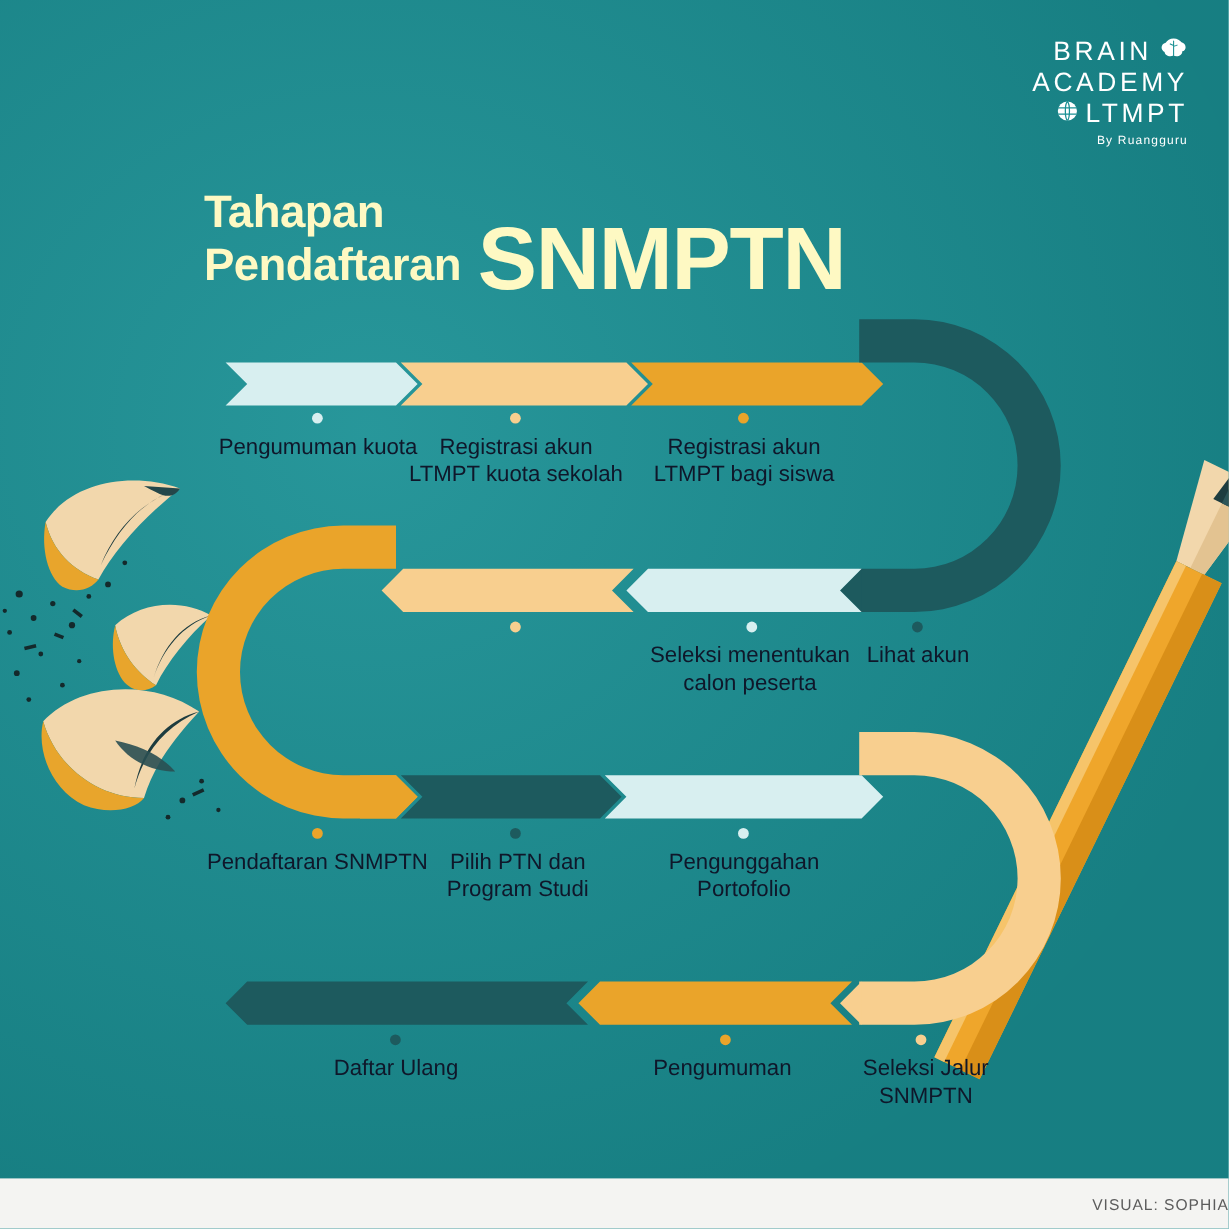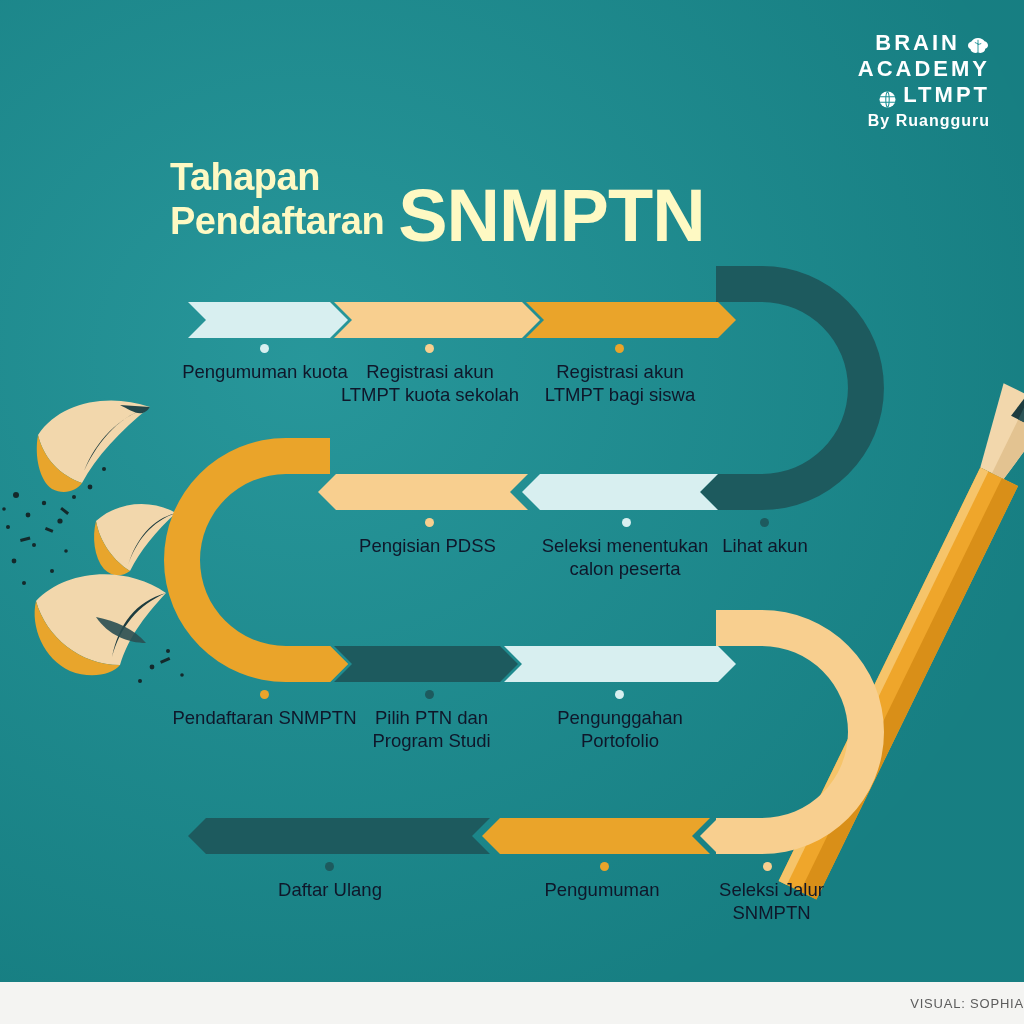--- a/index.html
+++ b/index.html
@@ -22,25 +22,25 @@
     pointer-events: none;
   }
 
   
   .logo {
     position: absolute; right: 34px; top: 30px;
     text-align: right; color: #ffffff;
     letter-spacing: 3px;
   }
   .logo .l1, .logo .l2, .logo .l3 {
-    font-weight: bold; font-size: 22px; line-height: 26px;
-    display: flex; align-items: flex-end; justify-content: flex-end; gap: 6px;
+    font-weight: normal; font-size: 22px; line-height: 26px;
+    display: flex; align-items: flex-start; justify-content: flex-end; gap: 6px;
   }
   .logo .l4 {
-    font-size: 16px; letter-spacing: 1px; font-weight: bold; margin-top: 4px;
+    font-size: 10px; letter-spacing: 1px; font-weight: normal; margin-top: 4px;
   }
   .brain-glyph { display: inline-block; width: 24px; height: 20px; position: relative; }
   .brain-glyph svg { display:block; }
   .globe-glyph { display:inline-block; width: 19px; height: 19px; }
 
   
   .title-wrap {
     position: absolute; left: 170px; top: 155px;
     color: #fef9c3;
   }
@@ -234,21 +234,20 @@
     <div class="lbl" style="left:530px; top:360px; width:180px;">Registrasi akun LTMPT bagi siswa</div>
 
     
     <div class="dot" style="left:760px; top:518px; background:#1d5a5e;"></div>
     <div class="lbl" style="left:700px; top:534px; width:130px;">Lihat akun</div>
 
     <div class="dot" style="left:622px; top:518px; background:#d8eff0;"></div>
     <div class="lbl" style="left:540px; top:534px; width:170px;">Seleksi menentukan calon peserta</div>
 
     <div class="dot" style="left:425px; top:518px; background:#f8cf8f;"></div>
-    <div class="lbl" style="left:330px; top:534px; width:195px;">Pengisian PDSS</div>
 
     
     <div class="dot" style="left:260px; top:690px; background:#eaa42a;"></div>
     <div class="lbl" style="left:172px; top:706px; width:185px;">Pendaftaran SNMPTN</div>
 
     <div class="dot" style="left:425px; top:690px; background:#1d5a5e;"></div>
     <div class="lbl" style="left:344px; top:706px; width:175px;">Pilih PTN dan Program Studi</div>
 
     <div class="dot" style="left:615px; top:690px; background:#d8eff0;"></div>
     <div class="lbl" style="left:530px; top:706px; width:180px;">Pengunggahan Portofolio</div>

